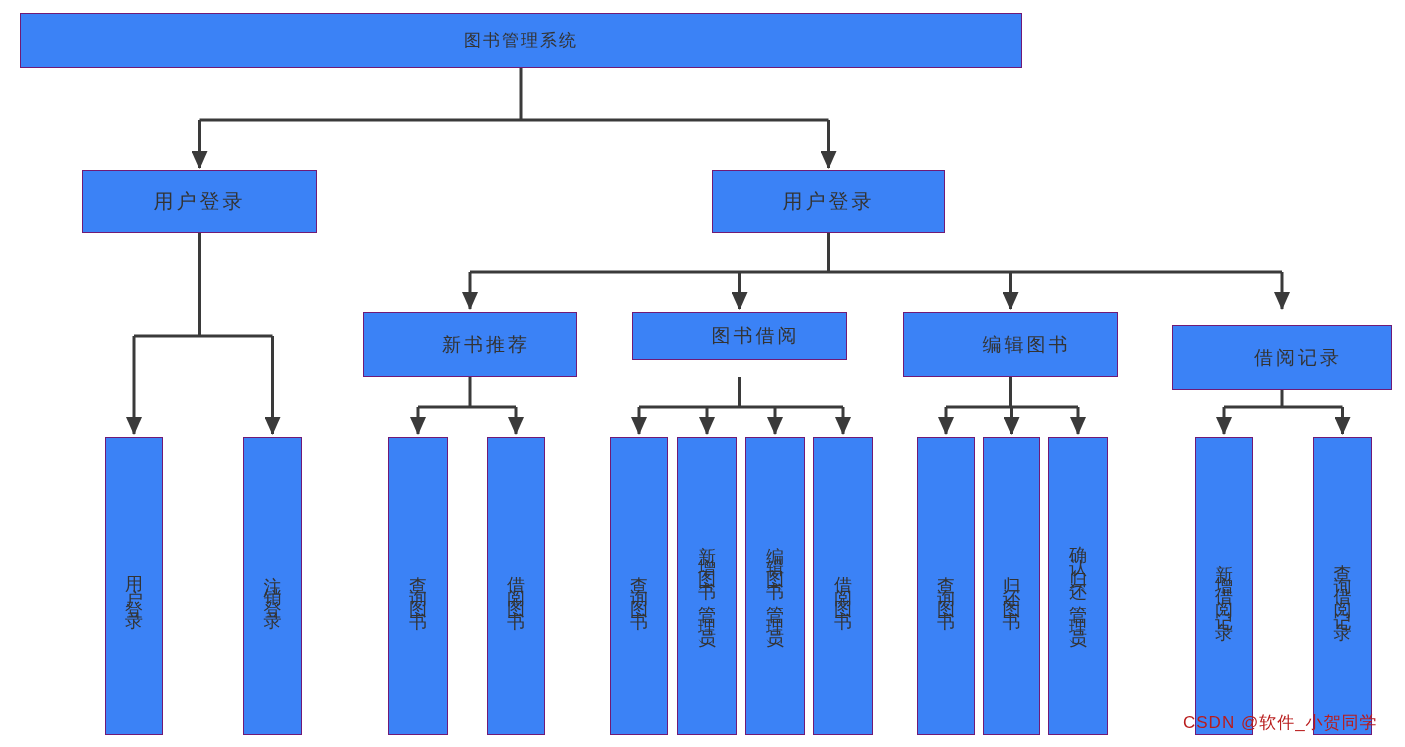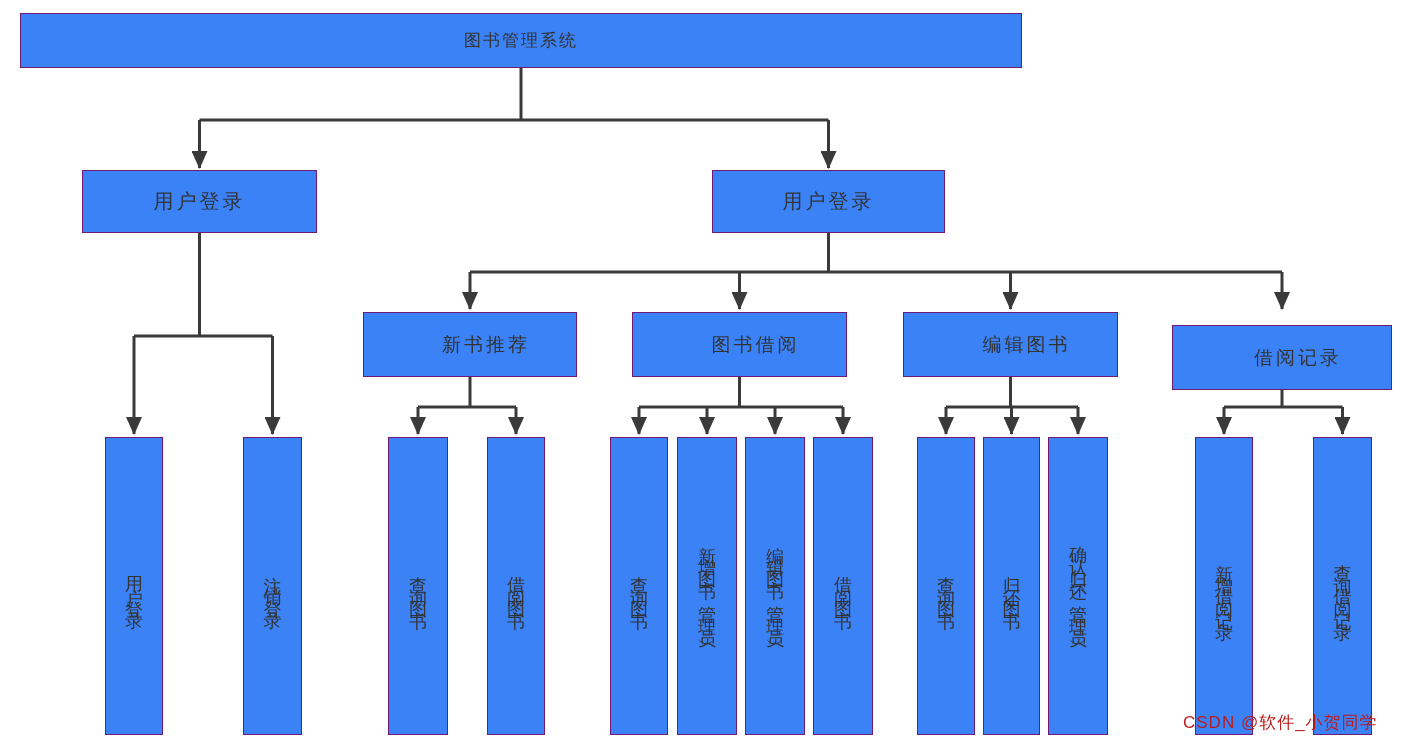--- a/index.html
+++ b/index.html
@@ -111,21 +111,21 @@
       </g>
     </g>
   </svg>
 
   <div class="node root-node" style="left:20px; top:13px; width:1002px; height:55px;">图书管理系统</div>
 
   <div class="node mid-node" style="left:82px; top:170px; width:235px; height:63px;">用户登录</div>
   <div class="node mid-node" style="left:712px; top:170px; width:233px; height:63px;">用户登录</div>
 
   <div class="node group-node" style="left:363px; top:312px; width:214px; height:65px;">新书推荐</div>
-  <div class="node group-node" style="left:632px; top:312px; width:215px; height:65px;">图书借阅</div>
+  <div class="node group-node" style="left:632px; top:312px; width:215px; height:48px;">图书借阅</div>
   <div class="node group-node" style="left:903px; top:312px; width:215px; height:65px;">编辑图书</div>
   <div class="node group-node" style="left:1172px; top:312px; width:220px; height:65px;margin-top:13px;">借阅记录</div>
 
   <div class="node leaf-node" style="left:105px; top:437px; width:58px; height:298px;">用户登录</div>
   <div class="node leaf-node" style="left:243px; top:437px; width:59px; height:298px;">注销登录</div>
 
   <div class="node leaf-node" style="left:388px; top:437px; width:60px; height:298px;">查询图书</div>
   <div class="node leaf-node" style="left:487px; top:437px; width:58px; height:298px;">借阅图书</div>
 
   <div class="node leaf-node" style="left:610px; top:437px; width:58px; height:298px;">查询图书</div>

